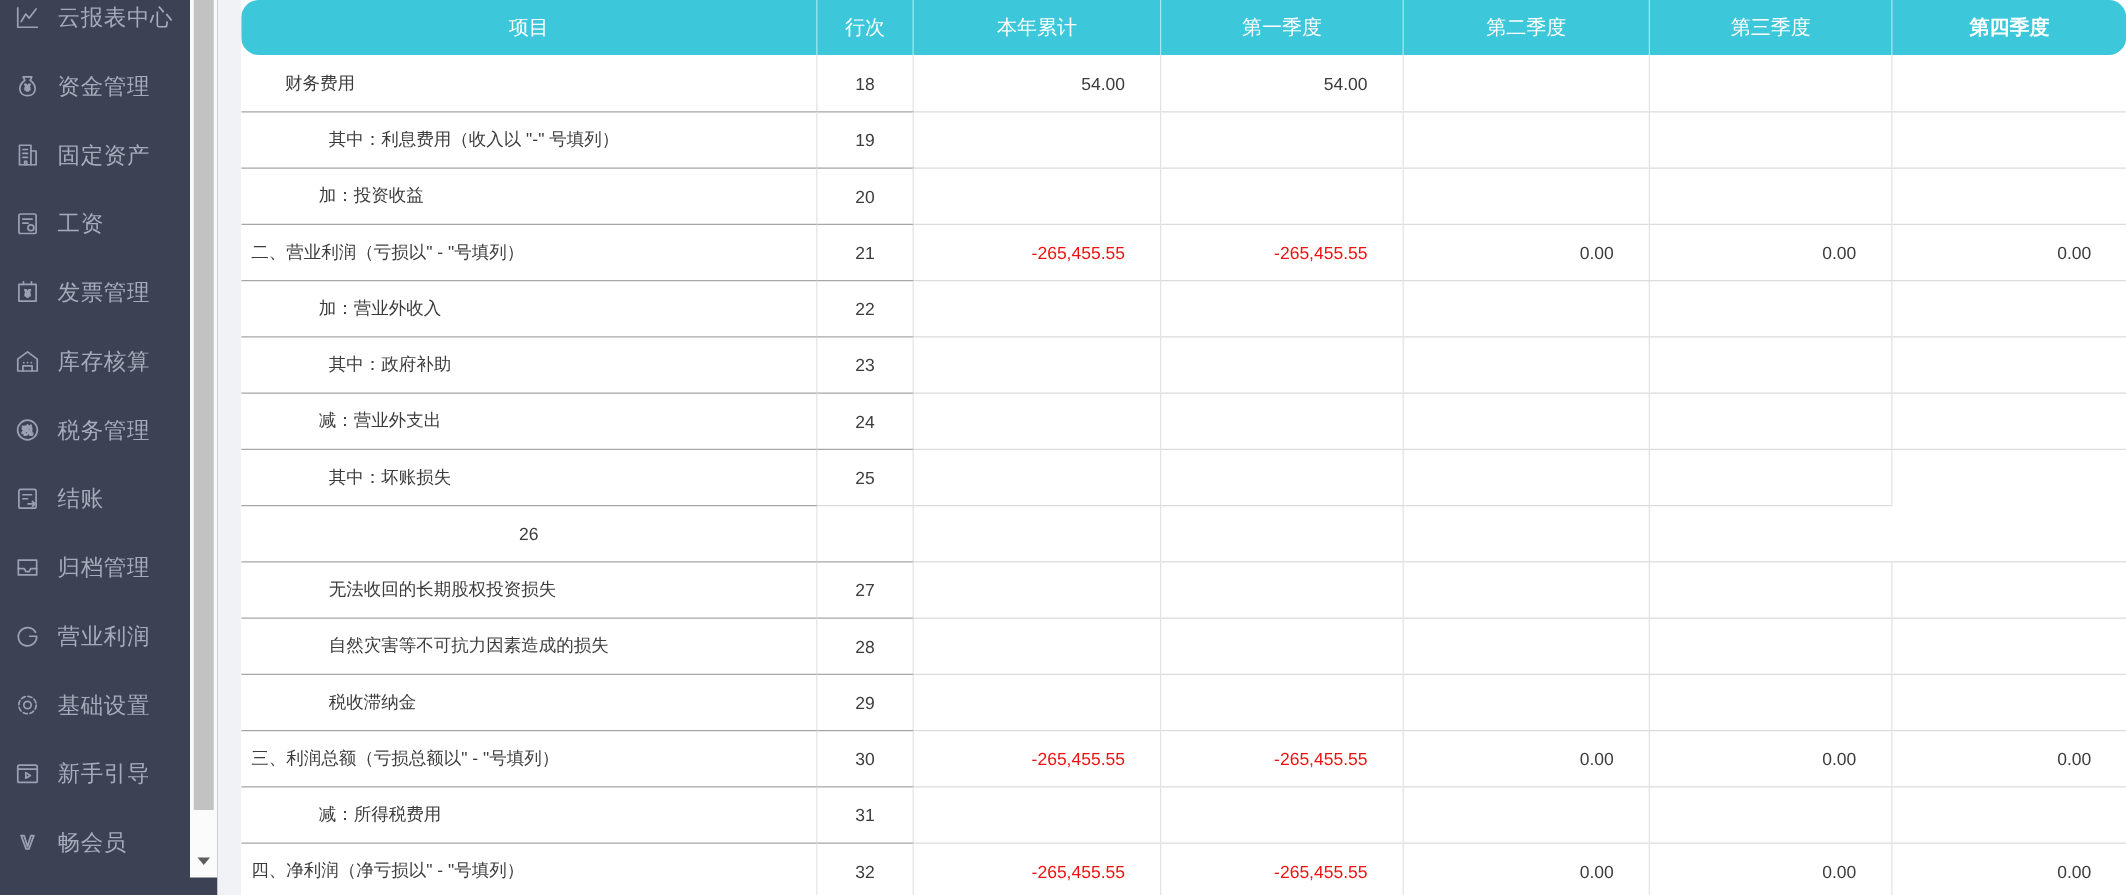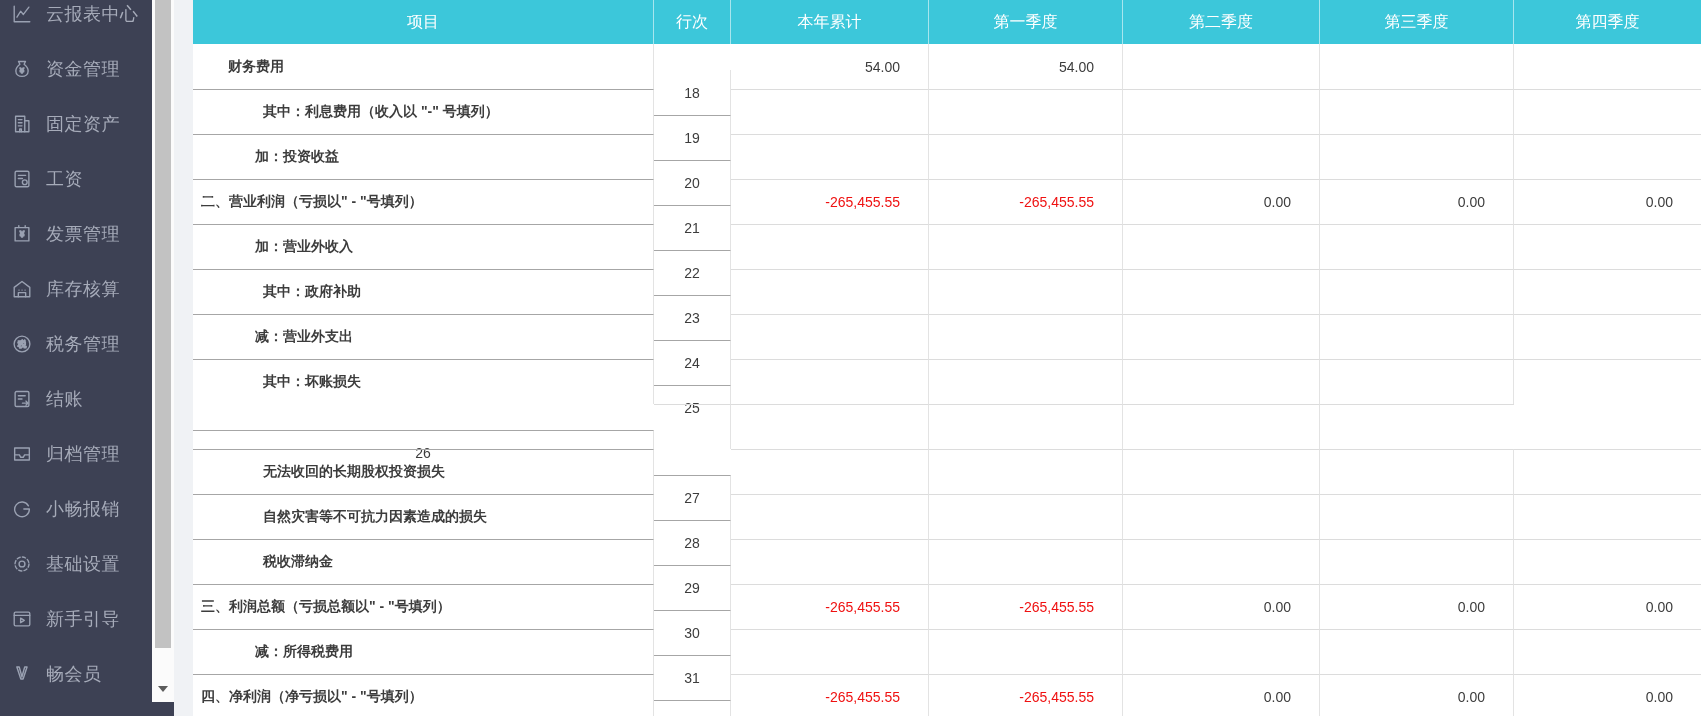--- a/index.html
+++ b/index.html
@@ -22,32 +22,32 @@
   
   .sb-scrollbar{position:absolute;right:0;top:0;width:22px;height:702px;background:#fbfbfb;}
   .sb-thumb{position:absolute;left:3px;top:0;width:16px;height:648px;background:#c2c2c2;}
   .sb-downbtn{position:absolute;left:0;bottom:0;width:22px;height:26px;display:flex;align-items:center;justify-content:center;}
   .sb-arrow{width:0;height:0;border-left:5px solid transparent;border-right:5px solid transparent;border-top:6px solid #5c5c5c;}
 
   
   .content{position:absolute;left:174px;top:0;right:0;bottom:0;background:var(--page-bg);}
   .report-table{position:absolute;left:19px;top:0;width:1508px;height:716px;background:#fff;overflow:hidden;}
   .grid{display:grid;grid-template-columns:461px 77px 198px 194px 197px 194px 1fr;}
-  .thead{height:44px;background:var(--header-bg);}
+  .thead{height:44px;background:var(--header-bg);border-radius:14px;}
   .thead .hcell{display:flex;align-items:center;justify-content:center;color:#fff;font-size:16px;
     border-right:1px solid rgba(255,255,255,.55);height:44px;}
-  .thead .hcell:last-child{border-right:none;}
+  .thead .hcell:last-child{border-right:none;font-weight:bold;}
   .row{height:45px;background:#fff;}
   .cell{display:flex;align-items:center;font-size:14px;color:var(--body-text);border-right:1px solid #e3e3e3;height:45px;}
   .cell:last-child{border-right:none;}
   .row .cell{border-top:1px solid #dcdcdc;}
   .row .c-item,.row .c-line{border-top:1px solid #a6a6a6;}
   .row:first-child .cell{border-top:none;}
-  .c-item{justify-content:flex-start;font-weight:bold;}
-  .c-line{justify-content:center;margin-top:26px;}
+  .c-item{justify-content:flex-start;}
+  .c-line{justify-content:center;}
   .num{justify-content:flex-end;padding-right:28px;font-size:14px;}
   .neg{color:var(--negative);}
   .ind0{padding-left:8px;}
   .ind1{padding-left:35px;}
   .ind2{padding-left:62px;}
   .ind3{padding-left:70px;}
 </style>
 </head>
 <body>
 
@@ -177,21 +177,21 @@
     <svg class="mi-icon">
             <use href="#sym-archive-tray-icon"></use>
           </svg>
     <span class="mi-label">归档管理</span>
   </div>
 
   <div class="menu-item">
     <svg class="mi-icon">
             <use href="#sym-reimburse-g-icon"></use>
           </svg>
-    <span class="mi-label">小畅报销</span>
+    <span class="mi-label">营业利润</span>
   </div>
 
   <div class="menu-item">
     <svg class="mi-icon">
             <use href="#sym-gear-icon"></use>
           </svg>
     <span class="mi-label">基础设置</span>
   </div>
 
   <div class="menu-item">

